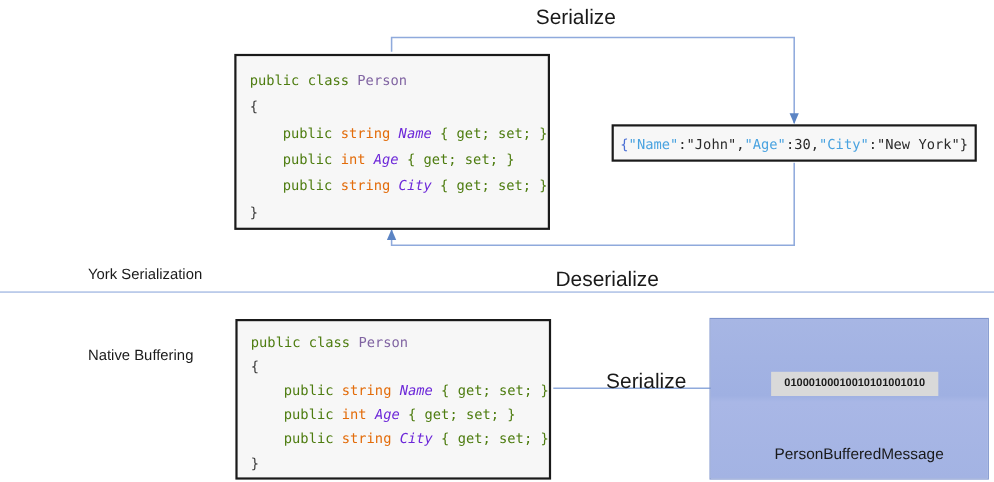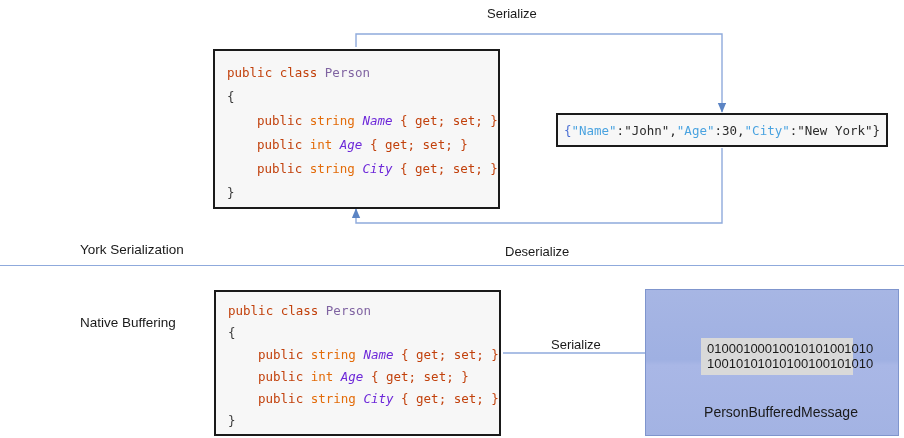--- a/index.html
+++ b/index.html
@@ -23,21 +23,21 @@
     box-sizing: border-box;
     padding: 10px 0 10px 12px;
     font-family: "DejaVu Sans Mono", "Liberation Mono", monospace;
     font-size: 12.5px;
     line-height: 24px;
     color: #3b3b3b;
     white-space: nowrap;
   }
   .code-line { height: 24px; }
   .indent { display: inline-block; width: 30px; }
-  .kw      { color: #c2410c; }        
+  .kw      { color: #4d7c0f; }        
   .type    { color: #e36c0a; }        
   .cls     { color: #8064a2; }        
   .id      { color: #6d28d9; font-style: italic; }        
   .punc    { color: #3b3b3b; }
 
   
   #json-box {
     position: absolute;
     left: 556px;
     top: 113px;
@@ -63,21 +63,21 @@
     left: 0; top: 0;
     width: 904px;
     height: 438px;
     pointer-events: none;
   }
 
   
   .edge-label {
     position: absolute;
     font-family: "Liberation Sans", sans-serif;
-    font-size: 13px;
+    font-size: 19px;
     color: #1a1a1a;
     white-space: nowrap;
   }
 
   
   .section-label {
     position: absolute;
     font-family: "Liberation Sans", sans-serif;
     font-size: 13.5px;
     color: #1a1a1a;
@@ -108,25 +108,26 @@
   #binary-chip {
     position: absolute;
     left: 701px;
     top: 338px;
     width: 152px;
     background: #d9d9d9;
     padding: 3px 6px 4px 6px;
     box-sizing: border-box;
     text-align: center;
     font-family: "Liberation Sans", sans-serif;
-    font-size: 13px;
+    font-size: 10px;
     line-height: 15px;
     color: #1a1a1a;
     letter-spacing: 0px;
     white-space: nowrap;
+    font-weight: bold;
   }
   #buffer-title {
     position: absolute;
     left: 645px;
     top: 404px;
     width: 272px;
     text-align: center;
     font-family: "Liberation Sans", sans-serif;
     font-size: 14px;
     color: #1a1a1a;
@@ -216,16 +217,15 @@
   </div>
   <div class="code-line punc" style="height:22px;">}</div>
 </div>
 
 <div class="edge-label" style="left:551px; top:337px;">Serialize</div>
 
 <div id="buffer-panel"></div>
 
 <div id="binary-chip">
   <div>01000100010010101001010</div>
-  <div>10010101010100100101010</div>
 </div>
 
 <div id="buffer-title">PersonBufferedMessage</div>
 
 </body></html>

